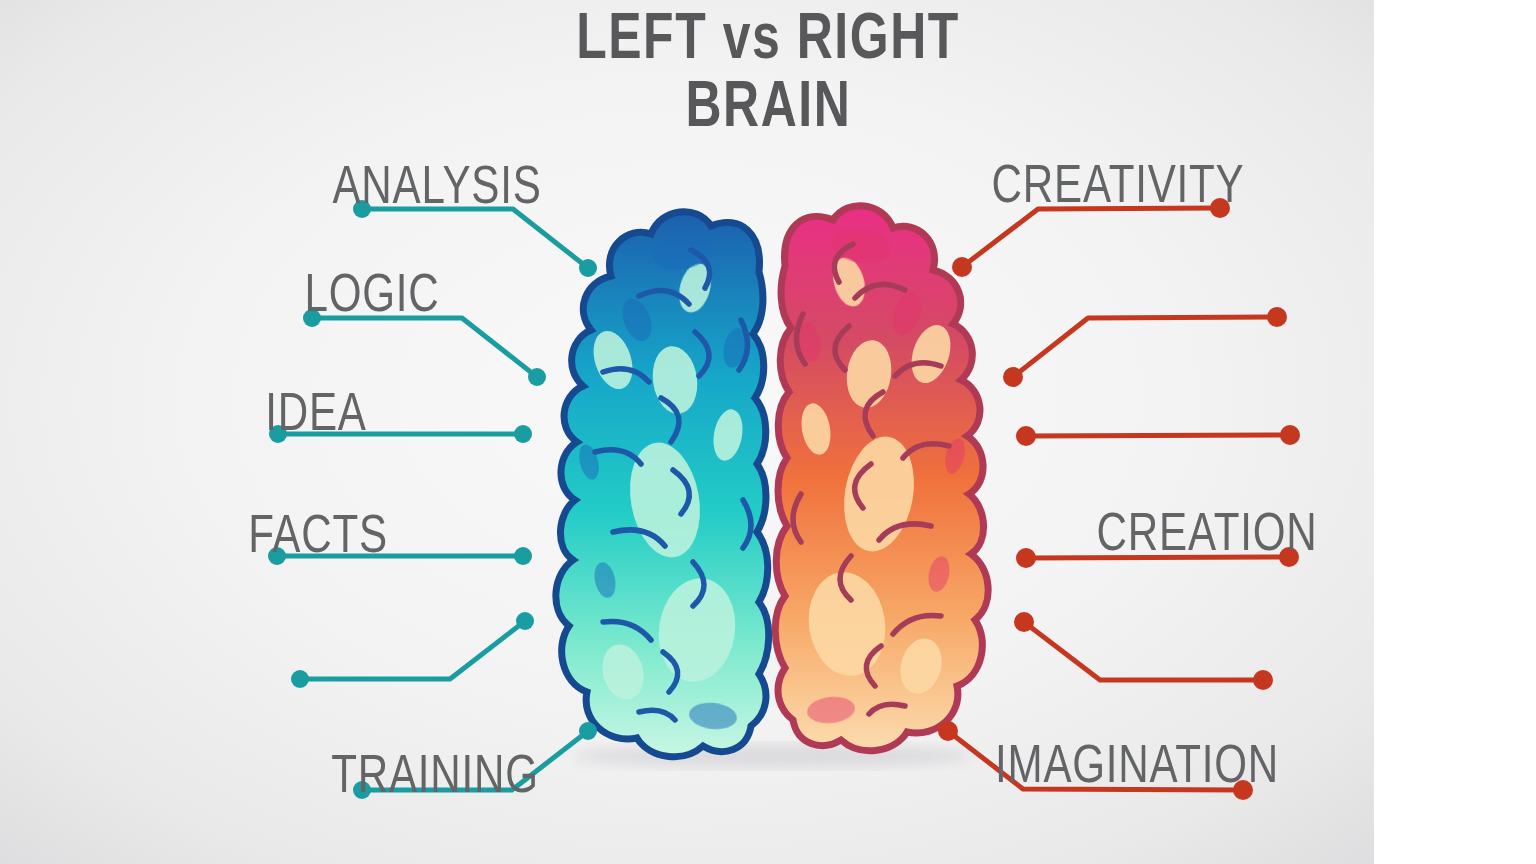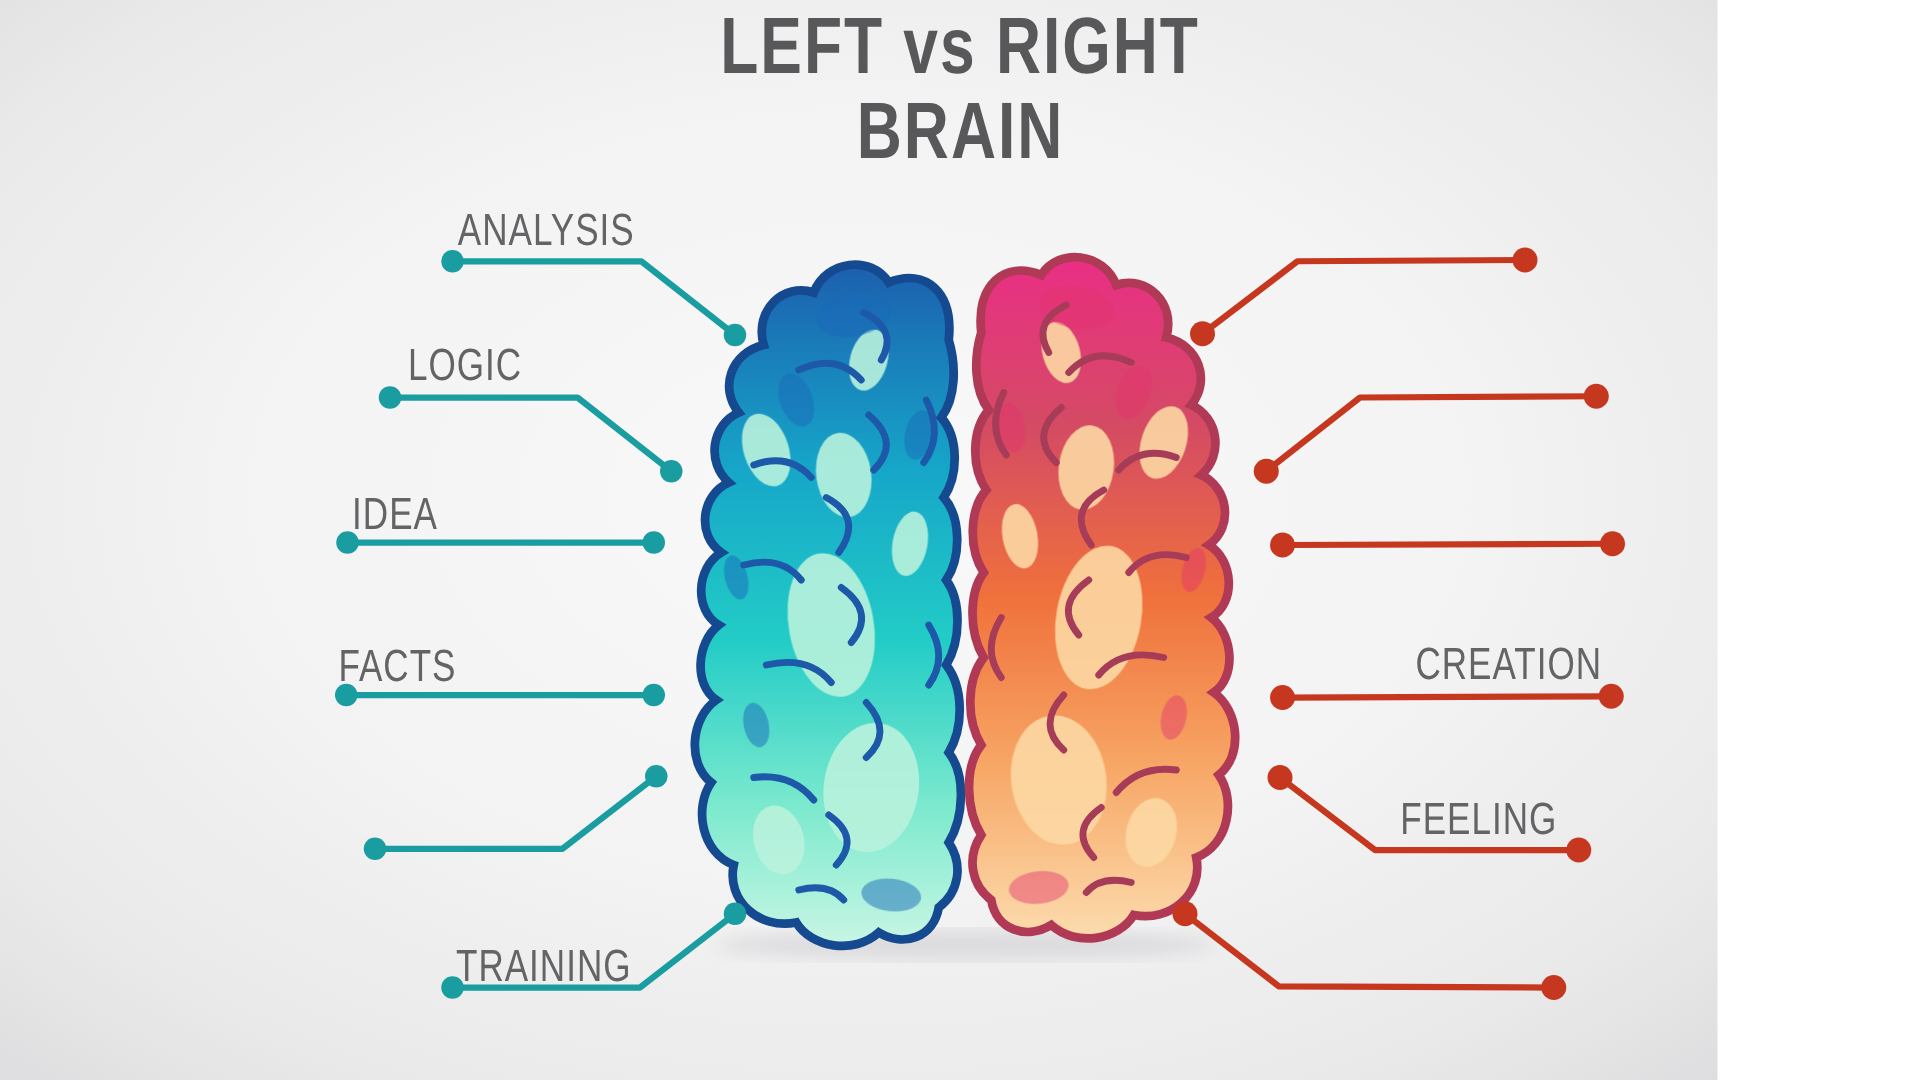--- a/index.html
+++ b/index.html
@@ -19,21 +19,21 @@
   .lines{position:absolute;left:0;top:0;z-index:2;}
   .cl{stroke:var(--left-accent);stroke-width:5;fill:none;stroke-linecap:round;stroke-linejoin:round;}
   .cr{stroke:var(--right-accent);stroke-width:5;fill:none;stroke-linecap:round;stroke-linejoin:round;}
   .dl{fill:var(--left-accent);}
   .dr{fill:var(--right-accent);}
   .title{position:absolute;left:768px;top:2px;transform:translateX(-50%);text-align:center;
          color:var(--title-text);font-weight:bold;z-index:3;}
   .title .ln{font-size:64px;line-height:68px;letter-spacing:2px;white-space:nowrap;}
   .cond{display:inline-block;transform:scaleX(0.78);transform-origin:50% 50%;white-space:nowrap;}
   .lbl{position:absolute;transform:translate(-50%,-50%);color:var(--label-text);
-       font-size:36px;letter-spacing:1px;white-space:nowrap;z-index:3;}
+       font-size:54px;letter-spacing:1px;white-space:nowrap;z-index:3;}
 </style>
 </head>
 <body>
 
 <div class="stage">
 
   <svg class="brain" width="460" height="572" viewBox="0 0 460 572" aria-hidden="true">
     <defs>
       <filter id="blur">
           <feGaussianBlur stdDeviation="7"></feGaussianBlur>
@@ -179,16 +179,17 @@
     <div class="ln"><span class="cond">LEFT vs RIGHT</span></div>
     <div class="ln"><span class="cond">BRAIN</span></div>
   </div>
 
   <div class="lbl" style="left:437px;top:184px;"><span class="cond">ANALYSIS</span></div>
   <div class="lbl" style="left:372px;top:292px;"><span class="cond">LOGIC</span></div>
   <div class="lbl" style="left:316px;top:411px;"><span class="cond">IDEA</span></div>
   <div class="lbl" style="left:318px;top:533px;"><span class="cond">FACTS</span></div>
   <div class="lbl" style="left:435px;top:773px;"><span class="cond">TRAINING</span></div>
 
+  <div class="lbl" style="left:1118px;top:183px;"><span class="cond">CREATIVITY</span></div>
   <div class="lbl" style="left:1207px;top:531px;"><span class="cond">CREATION</span></div>
-  <div class="lbl" style="left:1183px;top:655px;"><span class="cond">FEELING</span></div>
+  <div class="lbl" style="left:1137px;top:763px;"><span class="cond">IMAGINATION</span></div>
 
 </div>
 
 </body></html>

